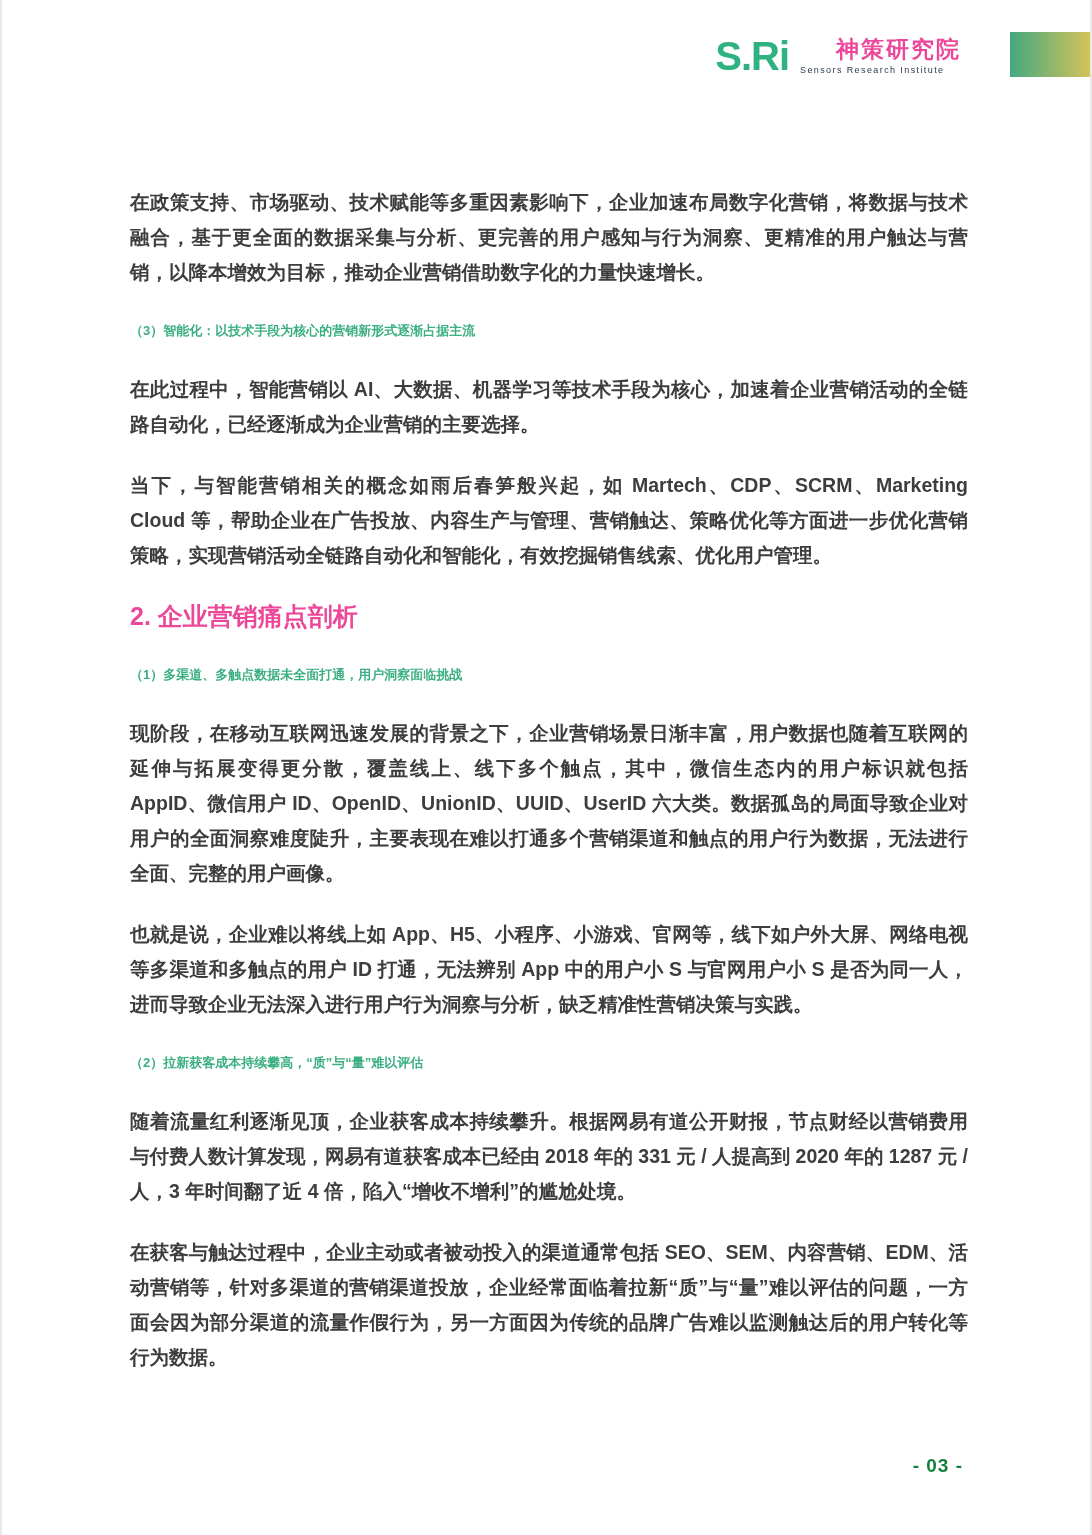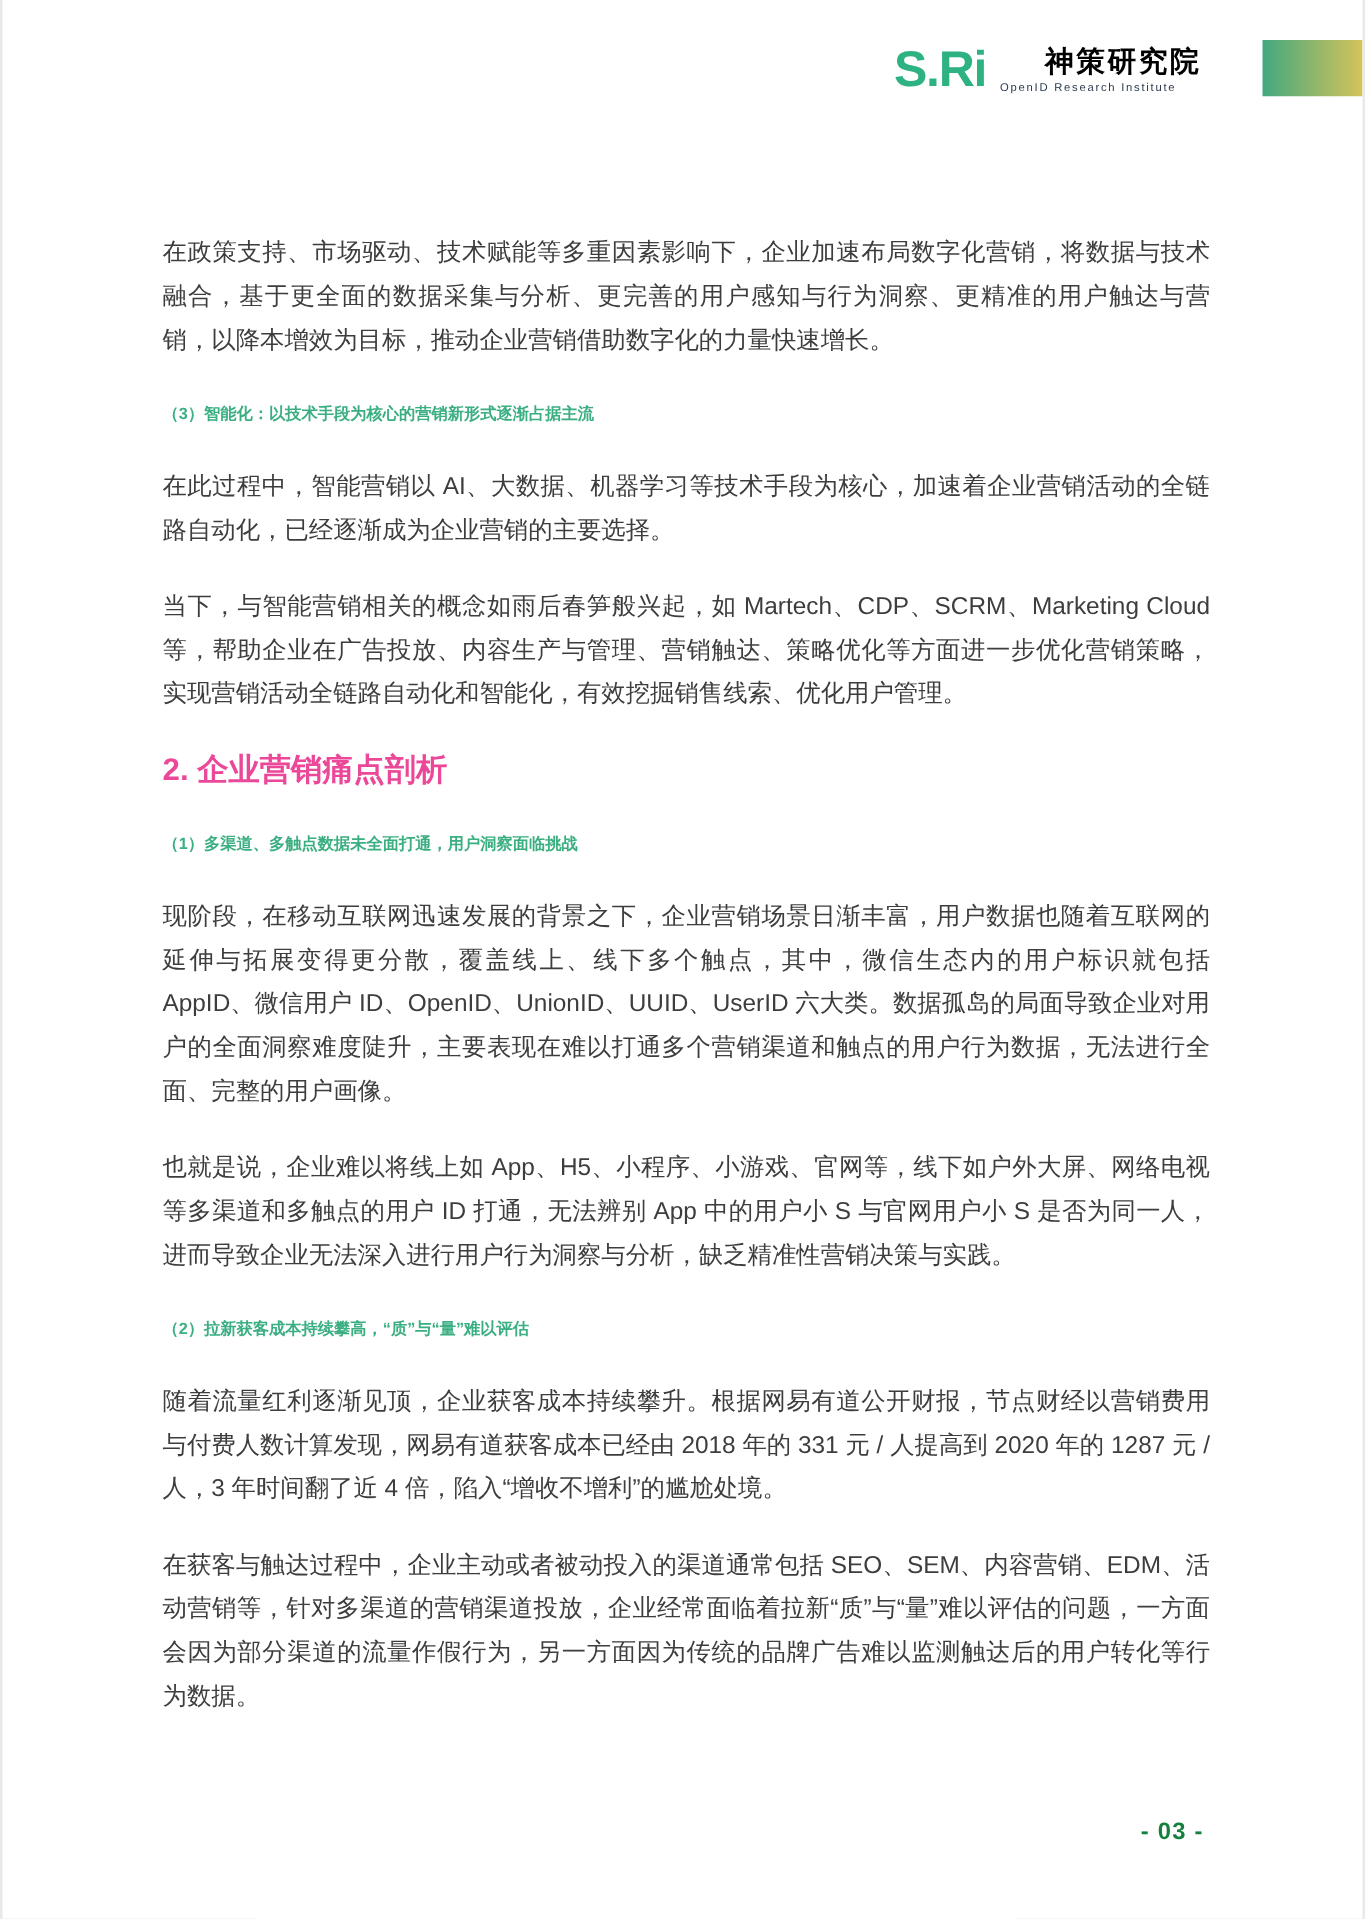--- a/index.html
+++ b/index.html
@@ -40,21 +40,21 @@
   }
   .logo-text {
     display: flex;
     flex-direction: column;
     justify-content: center;
   }
   .logo-cn {
     font-size: 23px;
     font-weight: 600;
     letter-spacing: 2px;
-    color: #000000;
+    color: #ec4899;
     line-height: 1.1;
     white-space: nowrap;
     margin-left: 36px;
   }
   .logo-en {
     font-size: 9px;
     letter-spacing: 1.4px;
     color: #2B3A4D;
     margin-top: 3px;
     white-space: nowrap;
@@ -64,21 +64,21 @@
   .content {
     position: absolute;
     left: 128px;
     top: 185px;
     width: 838px;
     color: #3D3D3D;
     font-size: 19.5px;
     line-height: 35px;
     text-align: justify;
   }
-  .content p { margin: 0 0 26px 0; }
+  .content p { margin: 0 0 26px 0; font-weight: bold; }
   .content .sub-heading {
     color: #3BAF82;
     font-size: 13px;
     font-weight: 700;
     line-height: 30px;
     margin: 0 0 26px 0;
     text-align: left;
   }
   .content .section-heading {
     color: #ec4899;
@@ -104,21 +104,21 @@
 <body>
 
 <div class="page">
 
   <div class="accent-bar"></div>
 
   <div class="logo">
     <span class="logo-mark">S.Ri</span>
     <span class="logo-text">
       <span class="logo-cn">神策研究院</span>
-      <span class="logo-en">OpenID Research Institute</span>
+      <span class="logo-en">Sensors Research Institute</span>
     </span>
   </div>
 
   <main class="content">
     <p>在政策支持、市场驱动、技术赋能等多重因素影响下，企业加速布局数字化营销，将数据与技术融合，基于更全面的数据采集与分析、更完善的用户感知与行为洞察、更精准的用户触达与营销，以降本增效为目标，推动企业营销借助数字化的力量快速增长。</p>
 
     <h3 class="sub-heading">（3）智能化：以技术手段为核心的营销新形式逐渐占据主流</h3>
 
     <p>在此过程中，智能营销以 AI、大数据、机器学习等技术手段为核心，加速着企业营销活动的全链路自动化，已经逐渐成为企业营销的主要选择。</p>
 

